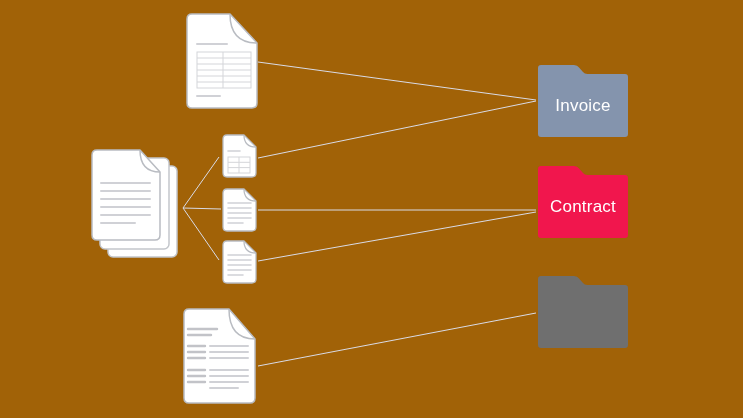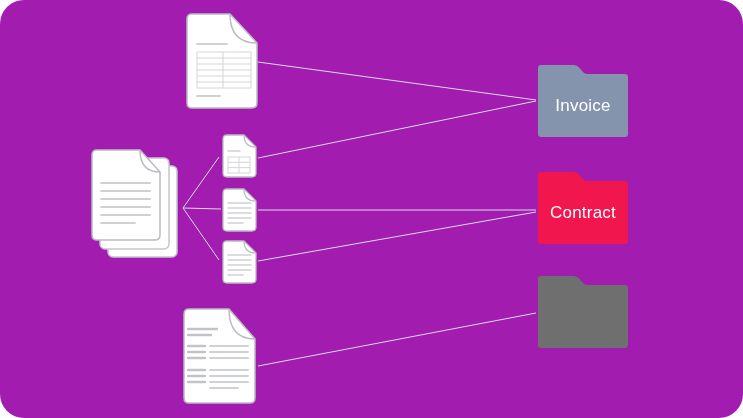--- a/index.html
+++ b/index.html
@@ -34,21 +34,21 @@
   .folder-shape { position: absolute; left: 0; top: 0; }
   .folder-label {
     position: absolute; left: 0; top: 9px; width: 90px; height: 63px;
     display: flex; align-items: center; justify-content: center;
     font-size: 17px; letter-spacing: 0.2px; color: #ffffff;
   }
 </style>
 </head>
 <body>
 
-<div id="canvas" style="background: #a21caf; border-radius: 24px;">
+<div id="canvas" style="background: #a16207;">
 
   <svg id="connector-svg">
       <line x1="183" y1="208" x2="219" y2="157" stroke="#d9dbe7" stroke-width="1"></line>
       <line x1="183" y1="208" x2="221" y2="209" stroke="#d9dbe7" stroke-width="1"></line>
       <line x1="183" y1="208" x2="219" y2="260" stroke="#d9dbe7" stroke-width="1"></line>
       <line x1="258" y1="62" x2="536" y2="100" stroke="#d9dbe7" stroke-width="1"></line>
       <line x1="258" y1="158" x2="536" y2="101" stroke="#d9dbe7" stroke-width="1"></line>
       <line x1="258" y1="210" x2="536" y2="210" stroke="#d9dbe7" stroke-width="1"></line>
       <line x1="258" y1="261" x2="536" y2="212" stroke="#d9dbe7" stroke-width="1"></line>
       <line x1="258" y1="366" x2="536" y2="313" stroke="#d9dbe7" stroke-width="1"></line>
@@ -107,21 +107,21 @@
     <path class="doc-line" d="M27 62 H65 M27 68 H65 M27 74 H65 M27 80 H55"></path>
   </svg>
 
   <div class="folder" style="left:538px; top:65px;">
     <svg class="folder-shape" width="90" height="72" viewBox="0 0 90 72">
       <path class="folder-fill" d="M 3 0 H 36 Q 39.5 0 41 2.5 L 45 7 Q 46.5 9 49.5 9 H 87 Q 90 9 90 12 V 69 Q 90 72 87 72 H 3 Q 0 72 0 69 V 3 Q 0 0 3 0 Z" fill="#8494ad"></path>
     </svg>
     <div class="folder-label" style="color: rgb(255, 255, 255);">Invoice</div>
   </div>
 
-  <div class="folder" style="left:538px; top:172px;">
+  <div class="folder" style="left:538px; top:166px;">
     <svg class="folder-shape" width="90" height="72" viewBox="0 0 90 72">
       <path class="folder-fill" d="M 3 0 H 36 Q 39.5 0 41 2.5 L 45 7 Q 46.5 9 49.5 9 H 87 Q 90 9 90 12 V 69 Q 90 72 87 72 H 3 Q 0 72 0 69 V 3 Q 0 0 3 0 Z" fill="#f1164d"></path>
     </svg>
     <div class="folder-label" style="color: rgb(255, 255, 255);">Contract</div>
   </div>
 
   <div class="folder" style="left:538px; top:276px;">
     <svg class="folder-shape" width="90" height="72" viewBox="0 0 90 72">
       <path class="folder-fill" d="M 3 0 H 36 Q 39.5 0 41 2.5 L 45 7 Q 46.5 9 49.5 9 H 87 Q 90 9 90 12 V 69 Q 90 72 87 72 H 3 Q 0 72 0 69 V 3 Q 0 0 3 0 Z" fill="#6f6f6f"></path>
     </svg>

